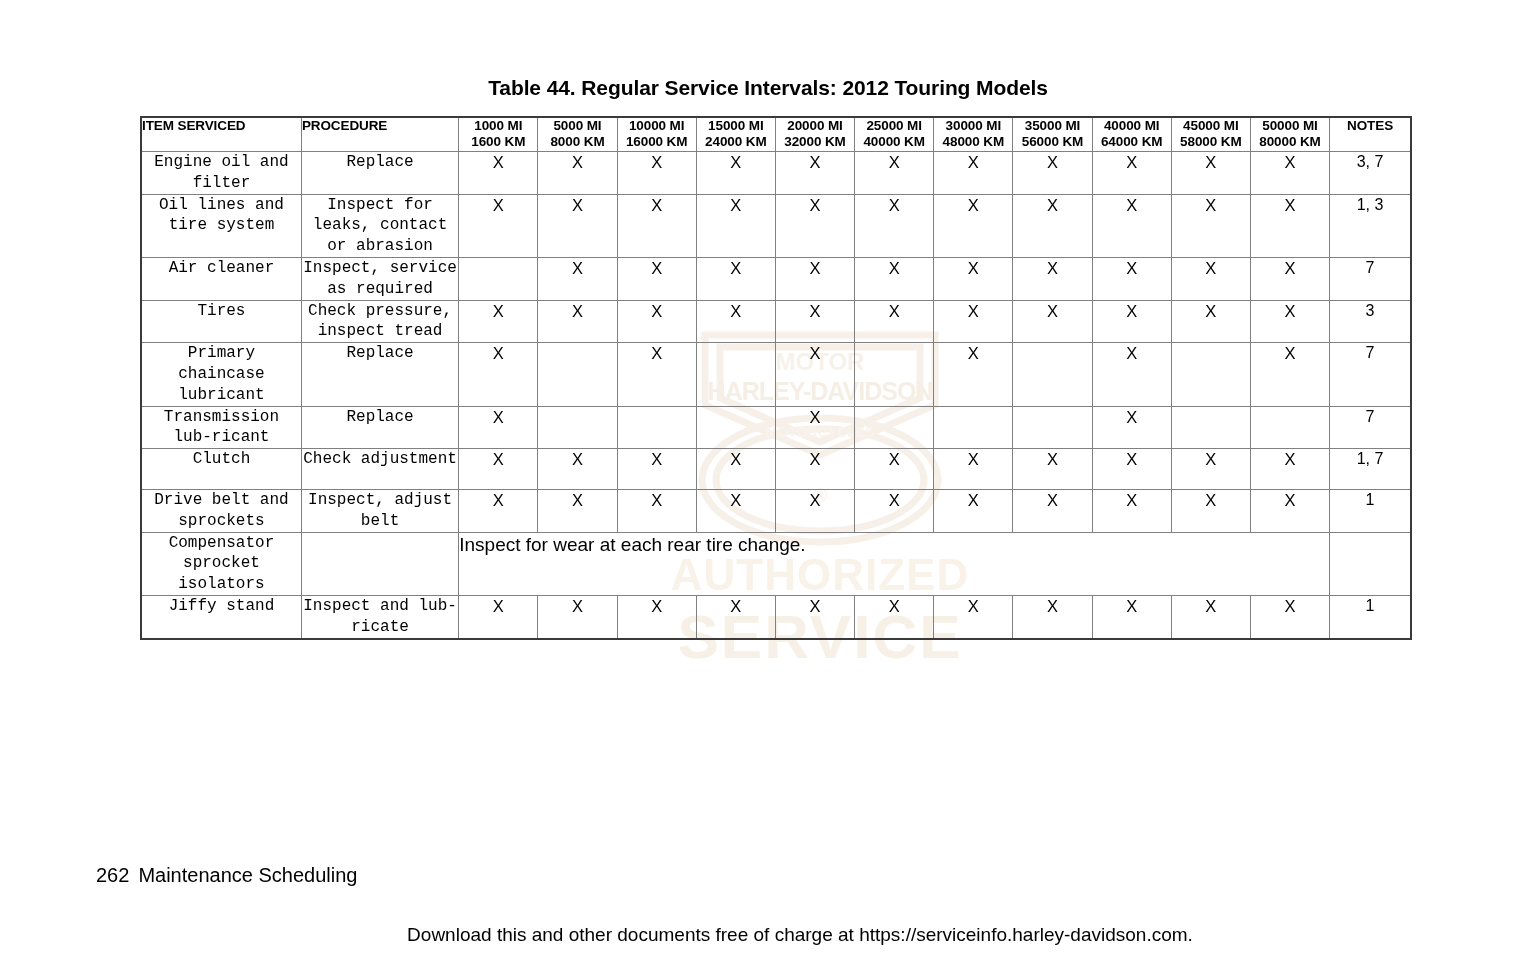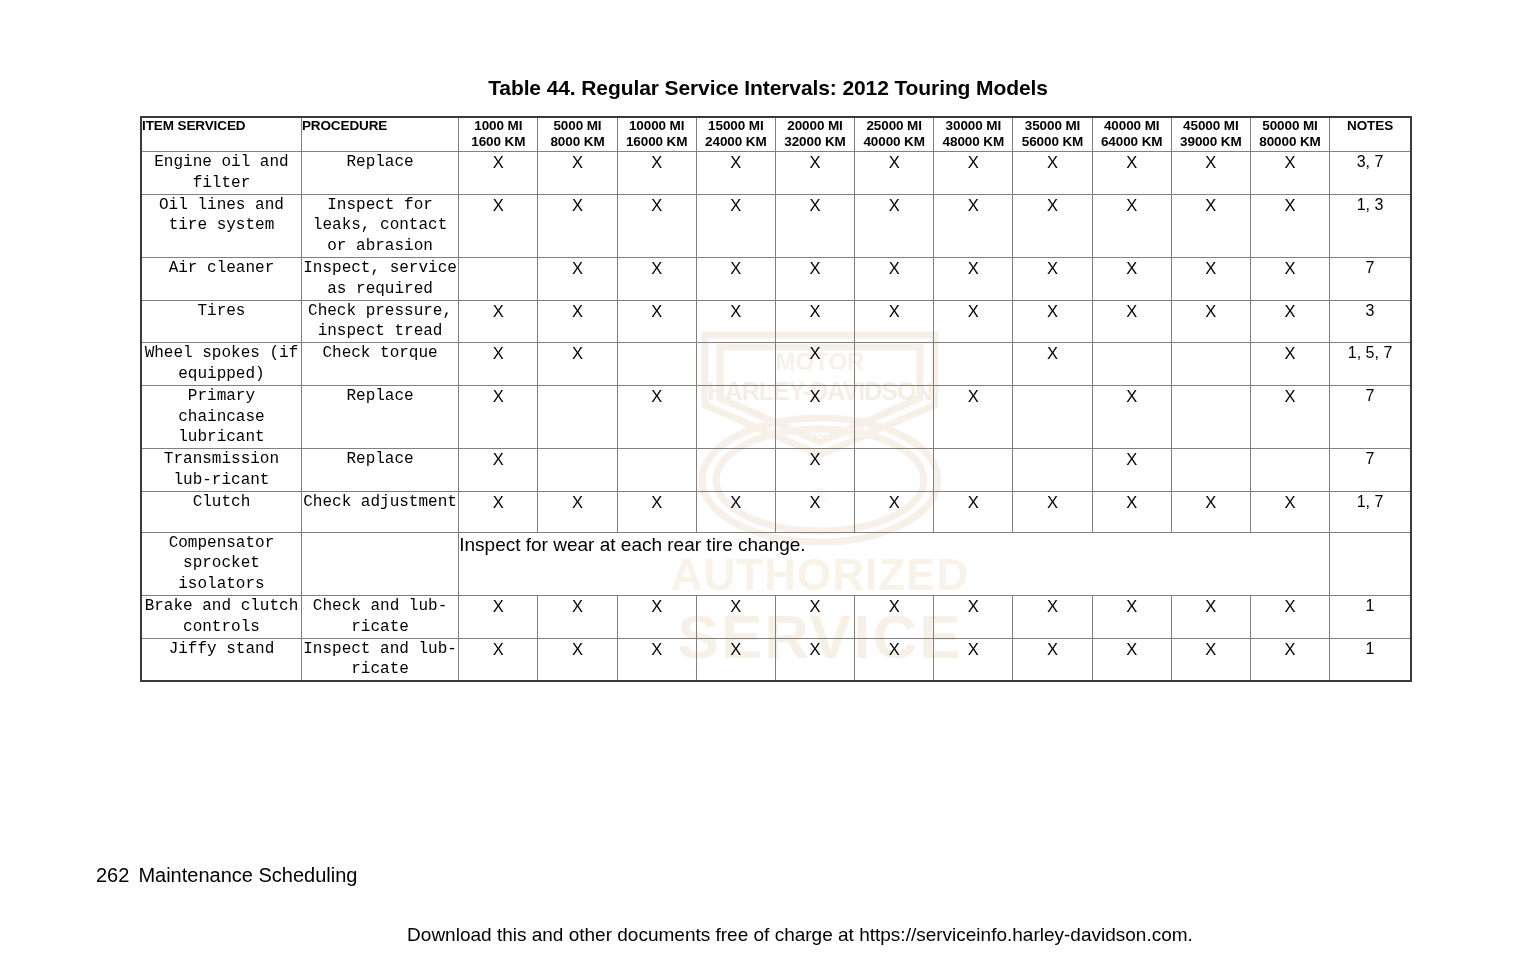--- a/index.html
+++ b/index.html
@@ -213,21 +213,21 @@
           <th class="hdr ctr">
             <div>35000 MI</div>
             <div>56000 KM</div>
           </th>
           <th class="hdr ctr">
             <div>40000 MI</div>
             <div>64000 KM</div>
           </th>
           <th class="hdr ctr">
             <div>45000 MI</div>
-            <div>39000 KM</div>
+            <div>58000 KM</div>
           </th>
           <th class="hdr ctr">
             <div>50000 MI</div>
             <div>80000 KM</div>
           </th>
           <th class="hdr ctr">NOTES</th>
         </tr>
     </thead>
     <tbody id="svc-body">
 
@@ -289,36 +289,20 @@
           <td class="mark">X</td>
           <td class="mark">X</td>
           <td class="mark">X</td>
           <td class="mark">X</td>
           <td class="mark">X</td>
           <td class="mark">X</td>
           <td class="mark">X</td>
           <td class="notes">3</td>
         </tr>
         <tr class="tall">
-          <td class="item">Wheel spokes (if equipped)</td>
-          <td class="proc">Check torque</td>
-          <td class="mark">X</td>
-          <td class="mark">X</td>
-          <td class="mark"></td>
-          <td class="mark"></td>
-          <td class="mark">X</td>
-          <td class="mark"></td>
-          <td class="mark"></td>
-          <td class="mark">X</td>
-          <td class="mark"></td>
-          <td class="mark"></td>
-          <td class="mark">X</td>
-          <td class="notes">1, 5, 7</td>
-        </tr>
-        <tr class="tall">
           <td class="item">Primary chaincase lubricant</td>
           <td class="proc">Replace</td>
           <td class="mark">X</td>
           <td class="mark"></td>
           <td class="mark">X</td>
           <td class="mark"></td>
           <td class="mark">X</td>
           <td class="mark"></td>
           <td class="mark">X</td>
           <td class="mark"></td>
@@ -351,44 +335,44 @@
           <td class="mark">X</td>
           <td class="mark">X</td>
           <td class="mark">X</td>
           <td class="mark">X</td>
           <td class="mark">X</td>
           <td class="mark">X</td>
           <td class="mark">X</td>
           <td class="mark">X</td>
           <td class="mark">X</td>
           <td class="notes">1, 7</td>
+        </tr>
+        <tr class="tall">
+          <td class="item">Drive belt and sprockets</td>
+          <td class="proc">Inspect, adjust belt</td>
+          <td class="mark">X</td>
+          <td class="mark">X</td>
+          <td class="mark">X</td>
+          <td class="mark">X</td>
+          <td class="mark">X</td>
+          <td class="mark">X</td>
+          <td class="mark">X</td>
+          <td class="mark">X</td>
+          <td class="mark">X</td>
+          <td class="mark">X</td>
+          <td class="mark">X</td>
+          <td class="notes">1</td>
         </tr>
         <tr class="tall">
           <td class="item">Compensator sprocket isolators</td>
           <td class="proc"></td>
           <td class="spanwide" colspan="11">Inspect for wear at each rear tire change.</td>
           <td class="notes"></td>
         </tr>
         <tr class="tall">
-          <td class="item">Brake and clutch controls</td>
-          <td class="proc">Check and lub-ricate</td>
-          <td class="mark">X</td>
-          <td class="mark">X</td>
-          <td class="mark">X</td>
-          <td class="mark">X</td>
-          <td class="mark">X</td>
-          <td class="mark">X</td>
-          <td class="mark">X</td>
-          <td class="mark">X</td>
-          <td class="mark">X</td>
-          <td class="mark">X</td>
-          <td class="mark">X</td>
-          <td class="notes">1</td>
-        </tr>
-        <tr class="tall">
           <td class="item">Jiffy stand</td>
           <td class="proc">Inspect and lub-ricate</td>
           <td class="mark">X</td>
           <td class="mark">X</td>
           <td class="mark">X</td>
           <td class="mark">X</td>
           <td class="mark">X</td>
           <td class="mark">X</td>
           <td class="mark">X</td>
           <td class="mark">X</td>

